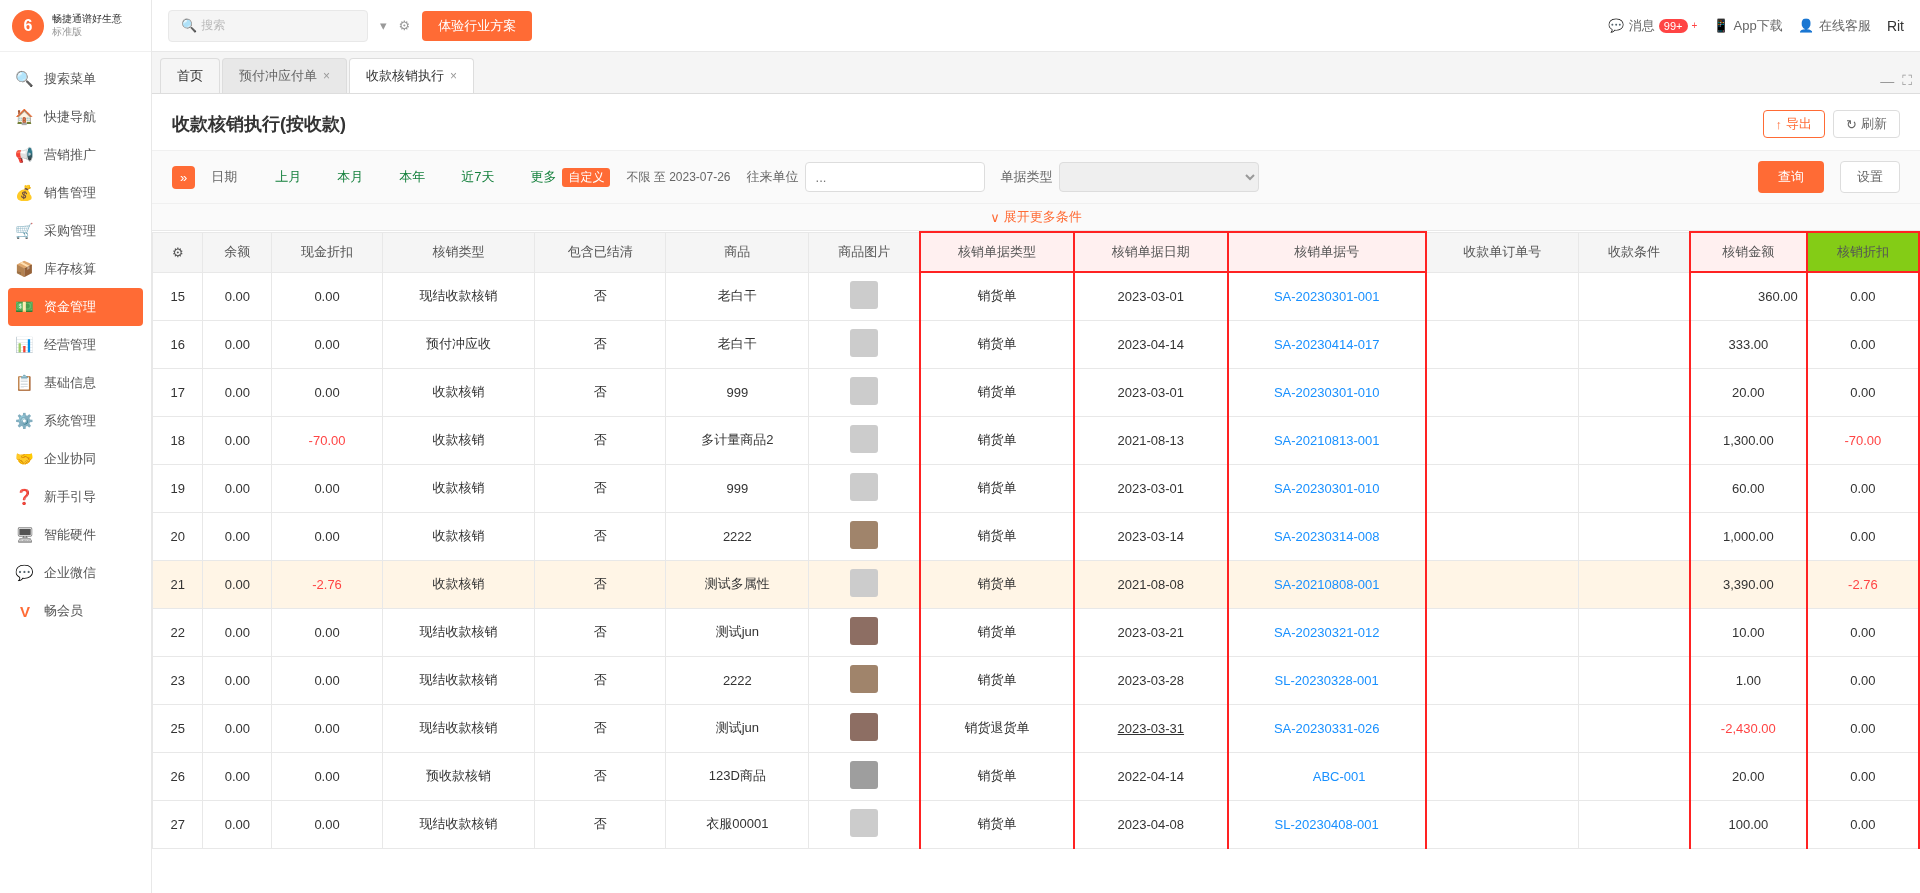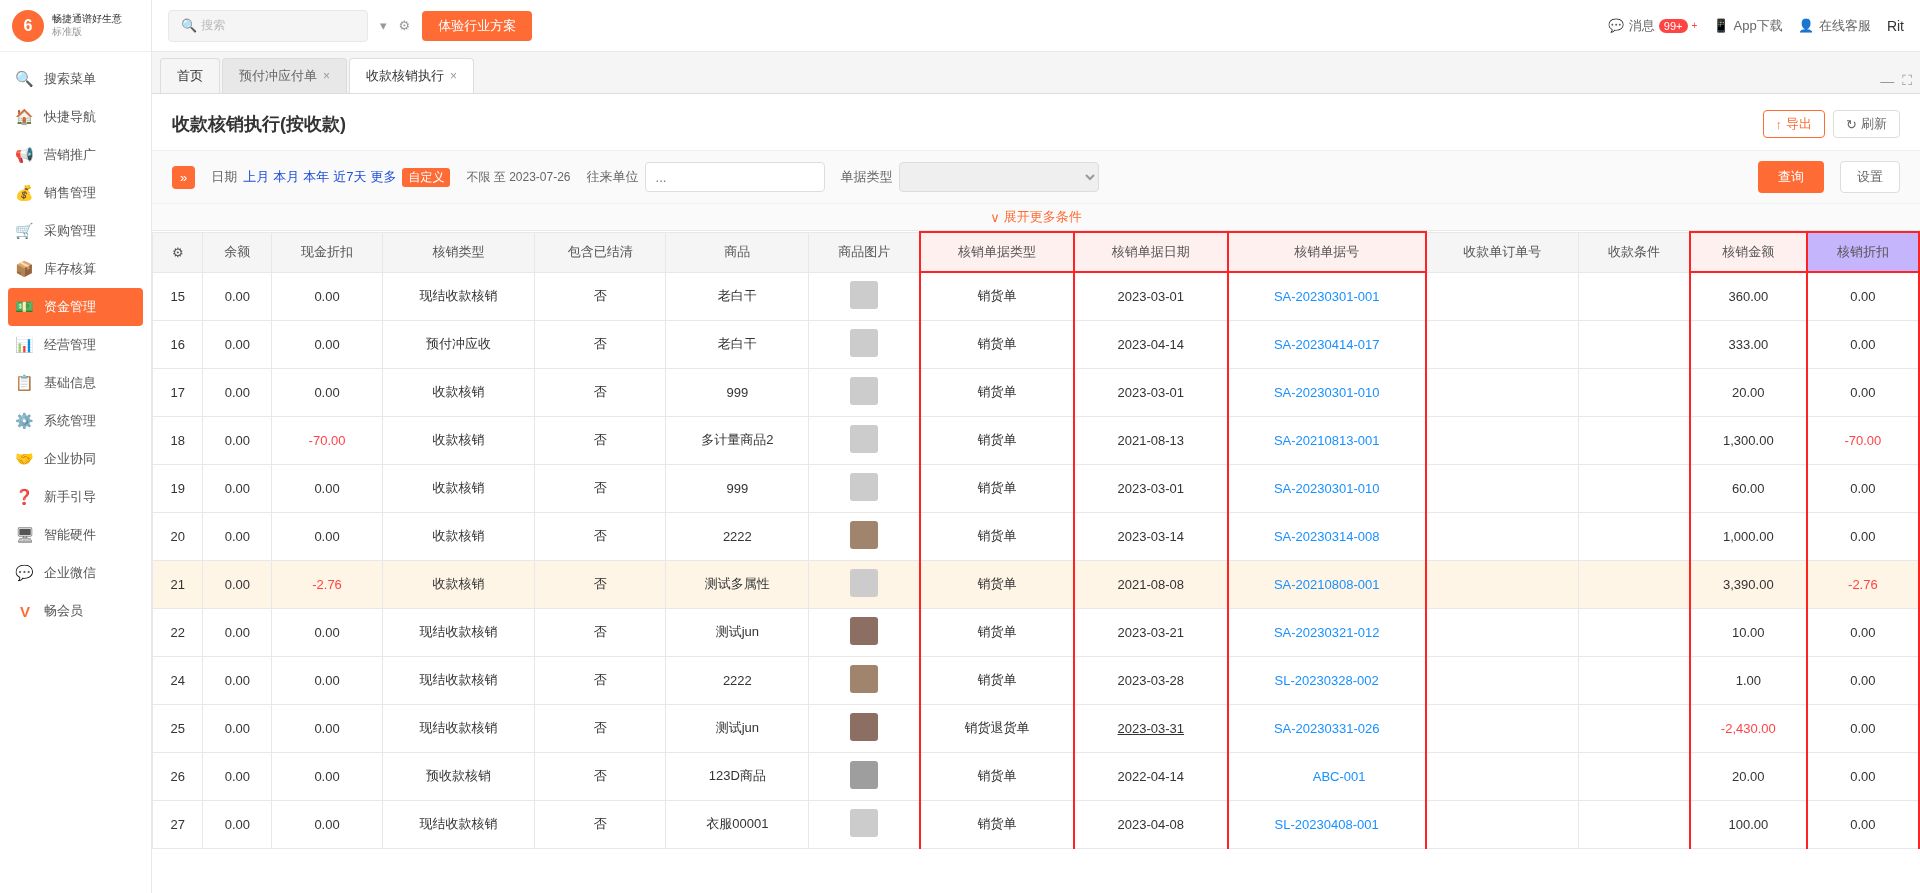--- a/index.html
+++ b/index.html
@@ -39,21 +39,21 @@
     .content-title { font-size: 18px; font-weight: bold; color: #333; }
     .header-actions { display: flex; gap: 8px; }
     .btn-export { border: 1px solid #ff6b35; color: #ff6b35; background: #fff; border-radius: 4px; padding: 4px 12px; cursor: pointer; font-size: 13px; display: flex; align-items: center; gap: 4px; }
     .btn-refresh { border: 1px solid #ddd; color: #666; background: #fff; border-radius: 4px; padding: 4px 12px; cursor: pointer; font-size: 13px; display: flex; align-items: center; gap: 4px; }
 
     
     .filter-bar { padding: 10px 20px; background: #fafafa; border-bottom: 1px solid #f0f0f0; display: flex; align-items: center; gap: 16px; flex-wrap: wrap; }
     .filter-expand-btn { background: #ff6b35; color: white; border: none; border-radius: 4px; padding: 4px 8px; cursor: pointer; font-size: 13px; }
     .filter-group { display: flex; align-items: center; gap: 6px; color: #666; font-size: 13px; }
     .date-links { display: flex; gap: 4px; font-size: 13px; }
-    .date-link { color: #1d4ed8; cursor: pointer; }
+    .date-link { color: #15803d; cursor: pointer; margin-left: 32px; }
     .date-custom { background: #ff6b35; color: white; border-radius: 3px; padding: 1px 6px; font-size: 12px; }
     .date-range { color: #666; font-size: 12px; }
     .filter-input { border: 1px solid #ddd; border-radius: 4px; padding: 4px 10px; font-size: 13px; color: #999; width: 180px; height: 30px; }
     .filter-select { border: 1px solid #ddd; border-radius: 4px; padding: 4px 10px; font-size: 13px; color: #999; width: 200px; height: 30px; }
     .btn-query { background: #ff6b35; color: white; border: none; border-radius: 4px; padding: 6px 20px; cursor: pointer; font-size: 13px; margin-left: auto; }
     .btn-settings { border: 1px solid #ddd; color: #666; background: #fff; border-radius: 4px; padding: 6px 16px; cursor: pointer; font-size: 13px; margin-left: 8px; }
     .expand-more { color: #ff6b35; cursor: pointer; font-size: 13px; display: flex; align-items: center; gap: 4px; margin: 0 auto; }
 
     
     .table-container { flex: 1; overflow: auto; position: relative; }
@@ -253,38 +253,38 @@
             <th>核销类型</th>
             <th>包含已结清</th>
             <th>商品</th>
             <th>商品图片</th>
             <th style="border:2px solid #ff2222;background:#fff0f0;">核销单据类型</th>
             <th style="border:2px solid #ff2222;background:#fff0f0;">核销单据日期</th>
             <th style="border:2px solid #ff2222;background:#fff0f0;margin-left:39px;">核销单据号</th>
             <th>收款单订单号</th>
             <th>收款条件</th>
             <th style="border:2px solid #ff2222;background:#fff0f0;">核销金额</th>
-            <th style="border:2px solid #ff2222;background:#c4b5fd;">核销折扣</th>
+            <th style="border:2px solid #ff2222;background:#84cc16;">核销折扣</th>
           </tr>
         </thead>
         <tbody id="table-body">
         <tr>
               <td>15</td>
               <td>0.00</td>
               <td>0.00</td>
               <td>现结收款核销</td>
               <td>否</td>
               <td>老白干</td>
               <td><div style="width: 28px; height: 28px; border-radius: 3px; display: inline-block; background: rgb(204, 204, 204);"></div></td>
               <td style="border-left: 2px solid rgb(255, 34, 34); border-right: 2px solid rgb(255, 34, 34);">销货单</td>
               <td style="border-left: 2px solid rgb(255, 34, 34); border-right: 2px solid rgb(255, 34, 34);">2023-03-01</td>
               <td class="value-blue" style="border-left: 2px solid rgb(255, 34, 34); border-right: 2px solid rgb(255, 34, 34);">SA-20230301-001</td>
               <td></td>
               <td></td>
-              <td style="border-left: 2px solid rgb(255, 34, 34); border-right: 2px solid rgb(255, 34, 34);">360.00</td>
+              <td style="border-left: 2px solid rgb(255, 34, 34); border-right: 2px solid rgb(255, 34, 34); text-align: right;">360.00</td>
               <td style="border-left: 2px solid rgb(255, 34, 34); border-right: 2px solid rgb(255, 34, 34);">0.00</td>
             </tr>
             <tr>
               <td>16</td>
               <td>0.00</td>
               <td>0.00</td>
               <td>预付冲应收</td>
               <td>否</td>
               <td>老白干</td>
               <td><div style="width: 28px; height: 28px; border-radius: 3px; display: inline-block; background: rgb(204, 204, 204);"></div></td>
@@ -386,30 +386,30 @@
               <td><div style="width: 28px; height: 28px; border-radius: 3px; display: inline-block; background: rgb(141, 110, 99);"></div></td>
               <td style="border-left: 2px solid rgb(255, 34, 34); border-right: 2px solid rgb(255, 34, 34);">销货单</td>
               <td style="border-left: 2px solid rgb(255, 34, 34); border-right: 2px solid rgb(255, 34, 34);">2023-03-21</td>
               <td class="value-blue" style="border-left: 2px solid rgb(255, 34, 34); border-right: 2px solid rgb(255, 34, 34);">SA-20230321-012</td>
               <td></td>
               <td></td>
               <td style="border-left: 2px solid rgb(255, 34, 34); border-right: 2px solid rgb(255, 34, 34);">10.00</td>
               <td style="border-left: 2px solid rgb(255, 34, 34); border-right: 2px solid rgb(255, 34, 34);">0.00</td>
             </tr>
             <tr>
-              <td>24</td>
+              <td>23</td>
               <td>0.00</td>
               <td>0.00</td>
               <td>现结收款核销</td>
               <td>否</td>
               <td>2222</td>
               <td><div style="width: 28px; height: 28px; border-radius: 3px; display: inline-block; background: rgb(160, 132, 107);"></div></td>
               <td style="border-left: 2px solid rgb(255, 34, 34); border-right: 2px solid rgb(255, 34, 34);">销货单</td>
               <td style="border-left: 2px solid rgb(255, 34, 34); border-right: 2px solid rgb(255, 34, 34);">2023-03-28</td>
-              <td class="value-blue" style="border-left: 2px solid rgb(255, 34, 34); border-right: 2px solid rgb(255, 34, 34);">SL-20230328-002</td>
+              <td class="value-blue" style="border-left: 2px solid rgb(255, 34, 34); border-right: 2px solid rgb(255, 34, 34);">SL-20230328-001</td>
               <td></td>
               <td></td>
               <td style="border-left: 2px solid rgb(255, 34, 34); border-right: 2px solid rgb(255, 34, 34);">1.00</td>
               <td style="border-left: 2px solid rgb(255, 34, 34); border-right: 2px solid rgb(255, 34, 34);">0.00</td>
             </tr>
             <tr>
               <td>25</td>
               <td>0.00</td>
               <td>0.00</td>
               <td>现结收款核销</td>

